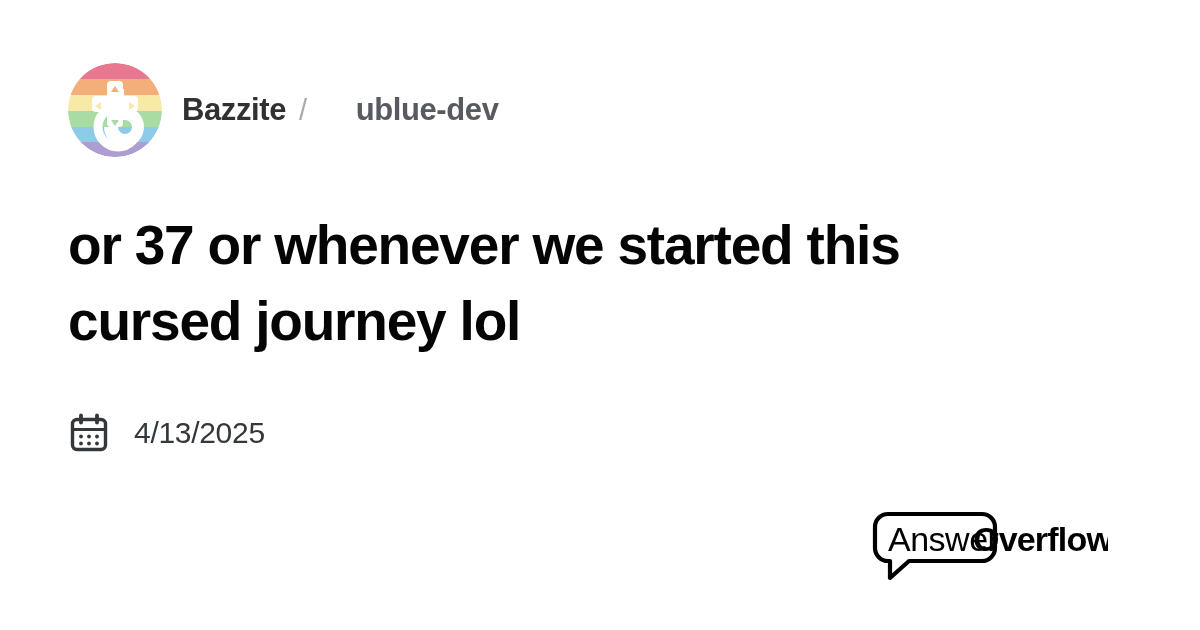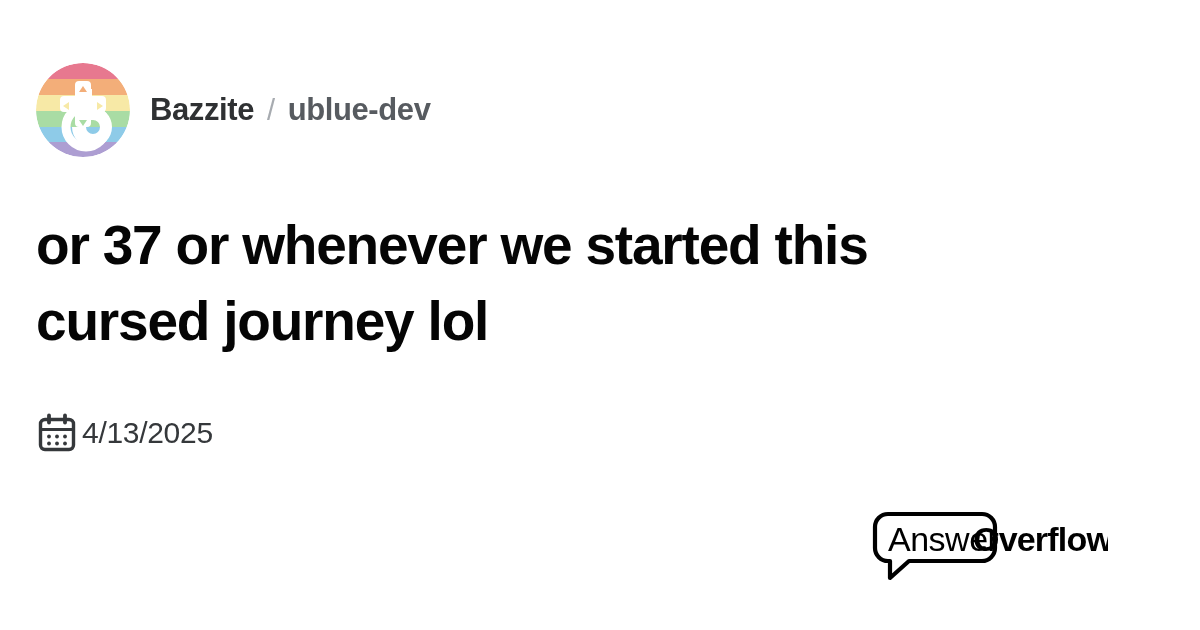--- a/index.html
+++ b/index.html
@@ -11,21 +11,21 @@
     height: 630px;
     background: #ffffff;
     font-family: "Liberation Sans", sans-serif;
     overflow: hidden;
     position: relative;
   }
 
   .og-card {
     position: absolute;
     inset: 0;
-    padding: 62px 60px 0 36px;
+    padding: 62px 60px 0 68px;
     box-sizing: border-box;
   }
 
   
   .server-header {
     display: flex;
     align-items: center;
     gap: 20px;
     height: 96px;
   }
@@ -52,38 +52,39 @@
     color: #2f3133;
   }
   .name-separator {
     font-weight: 400;
     color: #a7abb0;
     font-size: 29px;
   }
   .channel-name {
     font-weight: 700;
     color: #575b60;
+    margin-left: 36px;
   }
 
   
   .post-title {
     margin: 50px 0 8px 0;
     font-size: 55px;
     line-height: 1.38;
     font-weight: 700;
     letter-spacing: -1.2px;
     color: #050505;
     max-width: 1000px;
   }
 
   
   .date-row {
     display: flex;
     align-items: center;
-    gap: 4px;
+    gap: 24px;
     margin-top: 52px;
   }
   .calendar-icon {
     width: 42px;
     height: 42px;
     display: block;
     flex: 0 0 auto;
   }
   .date-text {
     font-size: 30px;

